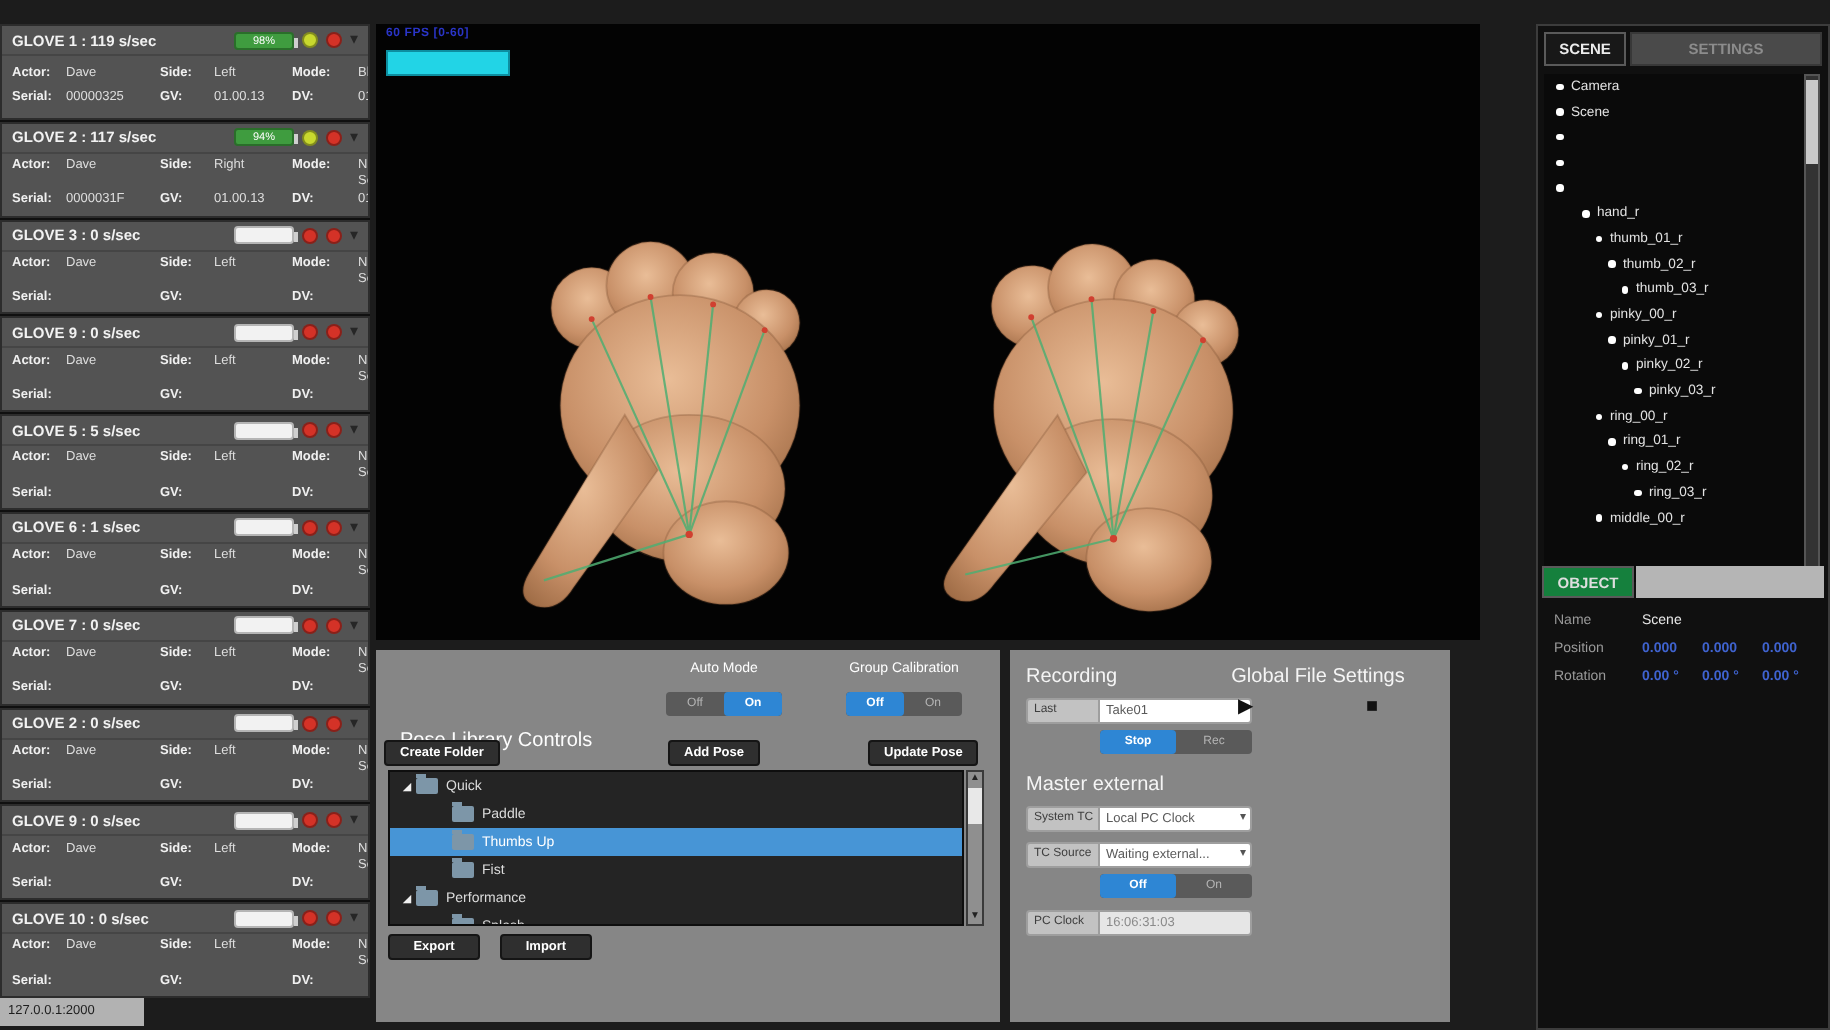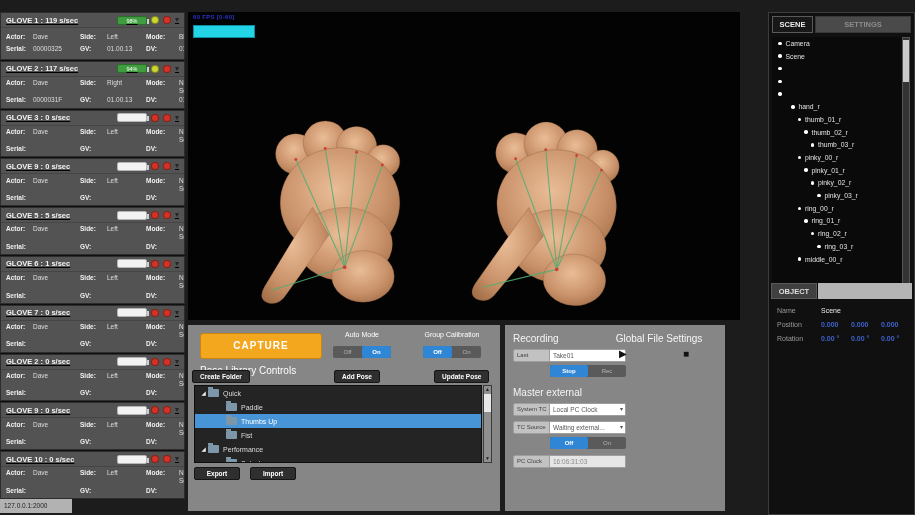--- a/index.html
+++ b/index.html
@@ -10,21 +10,21 @@
   
   .menubar { position:absolute; left:0; top:0; width:915px; height:12px; background:#2d2d2d; display:flex; align-items:center; gap:14px; padding-left:6px; z-index:5; }
   .menu-item { font-size:7px; color:#c9c9c9; cursor:default; }
   .app-title { position:absolute; left:50%; transform:translateX(-50%); top:0; font-size:10px; font-weight:bold; color:#cf2b20; line-height:12px; }
   .app-title-right { position:absolute; right:16px; top:0; font-size:7px; font-weight:bold; color:#a8281e; line-height:12px; }
   .logo-dot { position:absolute; right:4px; top:2px; width:8px; height:8px; border-radius:50%; background:#2f6fd8; border:1px solid #6fa0e8; }
 
   
   .left-panel { position:absolute; left:0; top:12px; width:185px; height:487px; display:flex; flex-direction:column; gap:1px; background:#101010; }
   .glove-card { flex:1 1 0; background:#535353; border:1px solid #2c2c2c; display:flex; flex-direction:column; overflow:hidden; }
-  .glove-header { height:15px; flex:0 0 15px; display:flex; align-items:center; gap:4px; padding:0 5px; border-bottom:1px solid #454545;text-decoration:underline; }
+  .glove-header { height:15px; flex:0 0 15px; display:flex; align-items:center; gap:4px; padding:0 5px; border-bottom:1px solid #454545; }
   .glove-title { font-size:7.5px; font-weight:bold; color:#f2f2f2; margin-right:auto; white-space:nowrap; }
   .battery { width:30px; height:9px; border-radius:2px; position:relative; font-size:5.5px; line-height:8px; text-align:center; color:#fff; flex:0 0 30px; }
   .battery::after { content:''; position:absolute; right:-3px; top:2px; width:2px; height:5px; background:#cfcfcf; }
   .battery.high { background:#3f9c3f; border:1px solid #2a6e2a; }
   .battery.empty { background:#f2f2f2; border:1px solid #b5b5b5; }
   .dot { width:8px; height:8px; border-radius:50%; flex:0 0 8px; border:1px solid rgba(0,0,0,.35); }
   .dot.yellow { background:#c8d82e; }
   .dot.red { background:#d43227; }
   .chev { font-size:8px; color:#262626; line-height:8px; }
   .glove-grid { flex:1; display:grid; grid-template-columns:27px 47px 27px 39px 33px 1fr; padding:1px 5px 2px 5px; font-size:6.5px; line-height:1.25; color:#e8e8e8; align-content:space-evenly; }
@@ -79,21 +79,21 @@
   
   .scene-panel { position:absolute; left:768px; top:12px; width:147px; height:503px; background:#101010; border:1px solid #3c3c3c; }
   .tab { position:absolute; height:17px; font-size:7.5px; font-weight:bold; text-align:center; line-height:16px; cursor:pointer; }
   .tab.active { background:#181818; border:1px solid #5a5a5a; color:#ececec; }
   .tab.inactive { background:#4a4a4a; border:1px solid #383838; color:#8c8c8c; }
   .scene-tree { position:absolute; left:3px; top:24px; width:133px; height:254px; background:#0a0a0a; overflow:hidden; }
   .srow { height:12.7px; display:flex; align-items:center; font-size:6.8px; color:#e2e2e2; cursor:pointer; white-space:nowrap; }
   .blt { width:3.5px; height:3.5px; border-radius:50%; background:#fff; margin-right:4px; flex:0 0 3.5px; }
   .scene-scroll { position:absolute; right:4px; top:24px; width:8px; height:254px; background:#333; border:1px solid #555; }
   .scene-scroll .thumb { margin:2px auto 0; width:6px; height:42px; background:#c9c9c9; }
-  .object-tab { position:absolute; left:2px; top:270px; width:46px; height:16px; background:#404040; border:1px solid #5a5a5a; color:#dedede; font-size:7.5px; font-weight:bold; text-align:center; line-height:15px; }
+  .object-tab { position:absolute; left:2px; top:270px; width:46px; height:16px; background:#15803d; border:1px solid #5a5a5a; color:#dedede; font-size:7.5px; font-weight:bold; text-align:center; line-height:15px; }
   .object-bar { position:absolute; left:49px; top:270px; width:94px; height:16px; background:#b5b5b5; }
   .prop-row { position:absolute; left:8px; display:flex; font-size:7px; align-items:center; }
   .plabel { width:44px; color:#9a9a9a; }
   .pval { color:#e8e8e8; }
   .pnum { color:#3f63cf; font-weight:bold; width:30px; }
 </style>
 </head>
 <body>
 
 <div id="app">
@@ -393,21 +393,20 @@
         <circle cx="52" cy="58" r="1.6"></circle>
           <circle cx="84" cy="46" r="1.6"></circle>
           <circle cx="118" cy="50" r="1.6"></circle>
           <circle cx="146" cy="64" r="1.6"></circle>
           <circle cx="105" cy="175" r="2"></circle>
       </g>
     </svg>
   </div>
 
   <div class="panel capture-panel">
-    <div class="capture-btn">CAPTURE</div>
     <div class="toggle-group" style="left:128px; width:92px;">
       <div class="toggle-label">Auto Mode</div>
       <div class="toggle">
           <span class="seg">Off</span>
           <span class="seg active">On</span>
         </div>
     </div>
     <div class="toggle-group" style="left:218px; width:92px;">
       <div class="toggle-label">Group Calibration</div>
       <div class="toggle">

